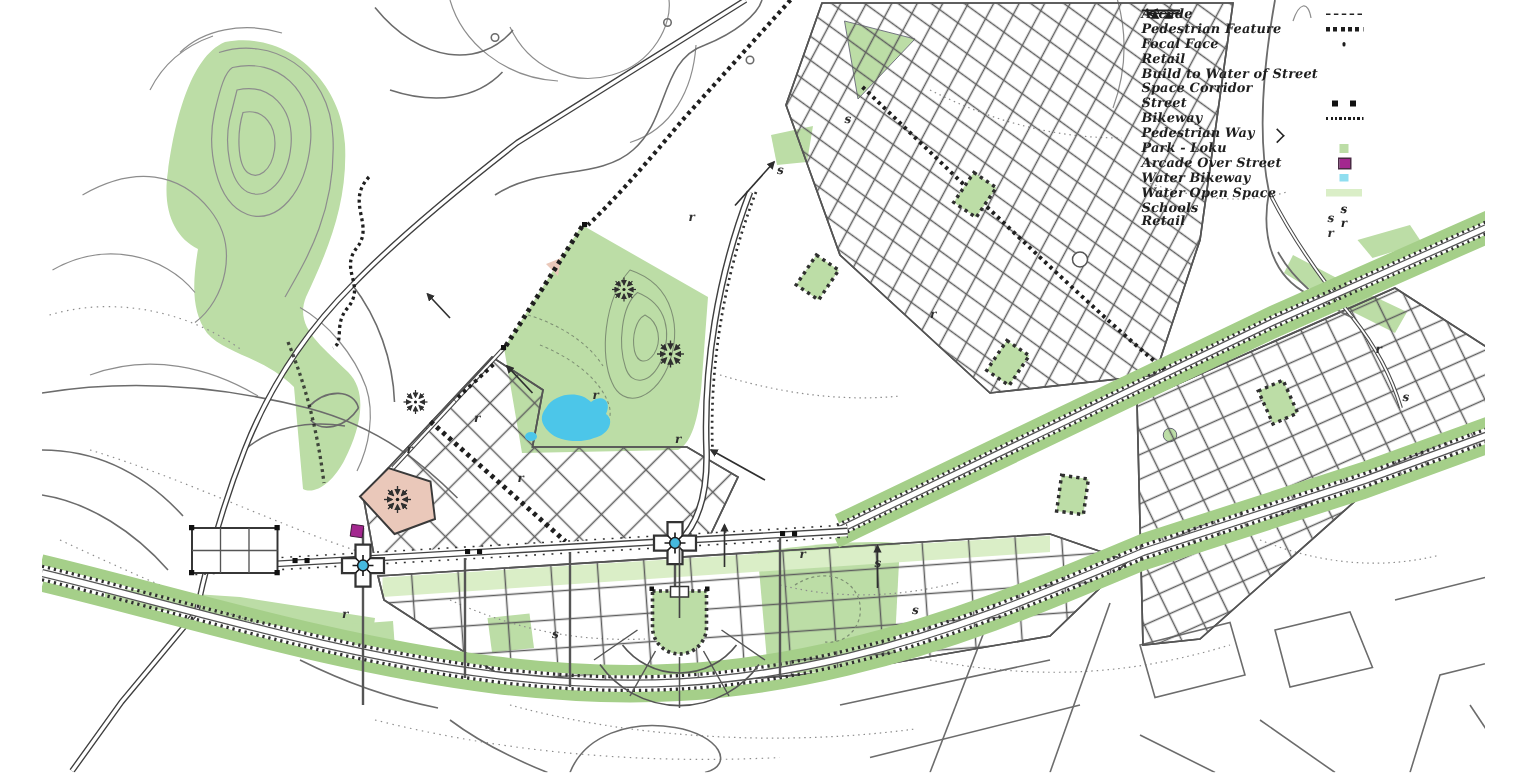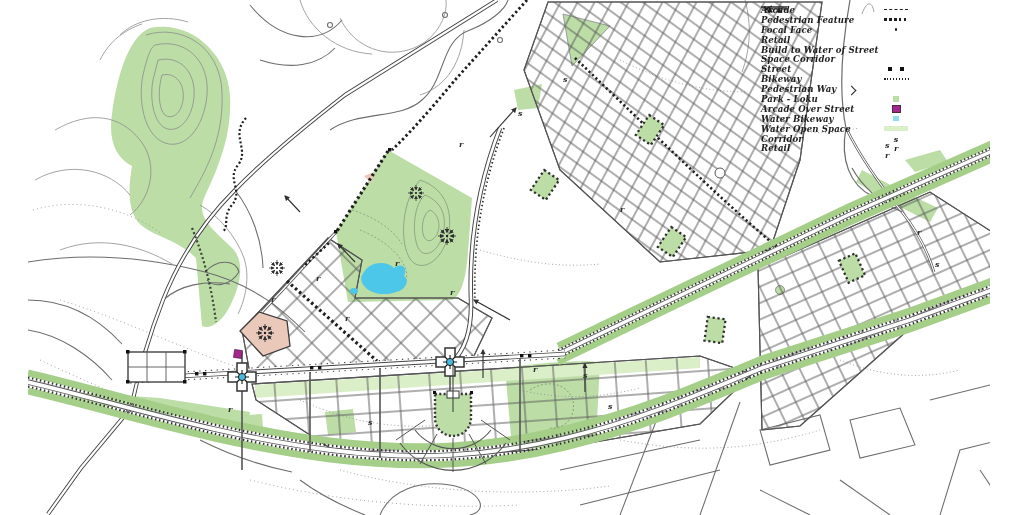--- a/index.html
+++ b/index.html
@@ -400,21 +400,21 @@
           <i class="sym-wat"></i>
         </span>
   </div>
   <div class="lrow">
     <span class="llabel">Water Open Space</span>
     <span class="lsym">
           <i class="sym-bar"></i>
         </span>
   </div>
   <div class="lrow">
-    <span class="llabel">Corridor</span>
+    <span class="llabel">Schools</span>
     <span class="lsym">
           <span class="sym-letter">s</span>
         </span>
   </div>
   <div class="lrow">
     <span class="llabel">Retail</span>
     <span class="lsym">
           <span class="sym-letter">r</span>
         </span>
   </div>

